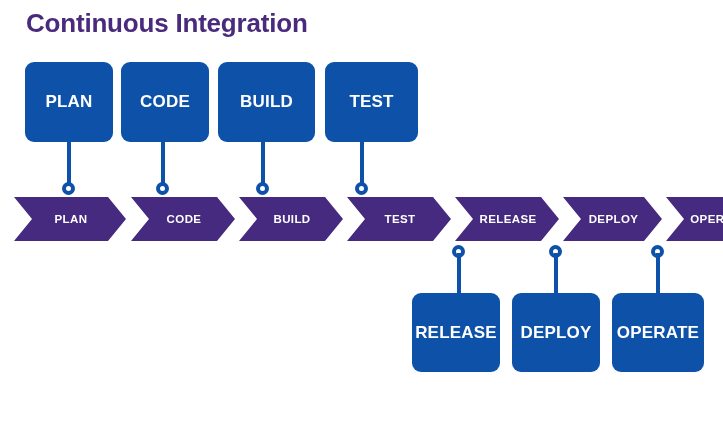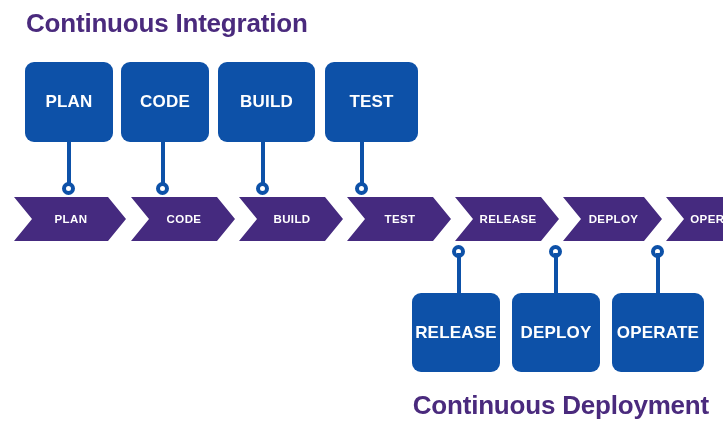--- a/index.html
+++ b/index.html
@@ -115,21 +115,20 @@
     transform: translateX(1px);
   }
 </style>
 </head>
 <body>
 
 <div id="canvas">
 
   <div class="title" id="title-ci">Continuous Integration</div>
 
-  <div class="title" id="title-cd">Continuous Deployment</div>
 
   <div class="card top" id="card-plan">
     <span class="card-label">PLAN</span>
   </div>
   <div class="card top" id="card-code">
     <span class="card-label">CODE</span>
   </div>
   <div class="card top" id="card-build">
     <span class="card-label">BUILD</span>
   </div>

